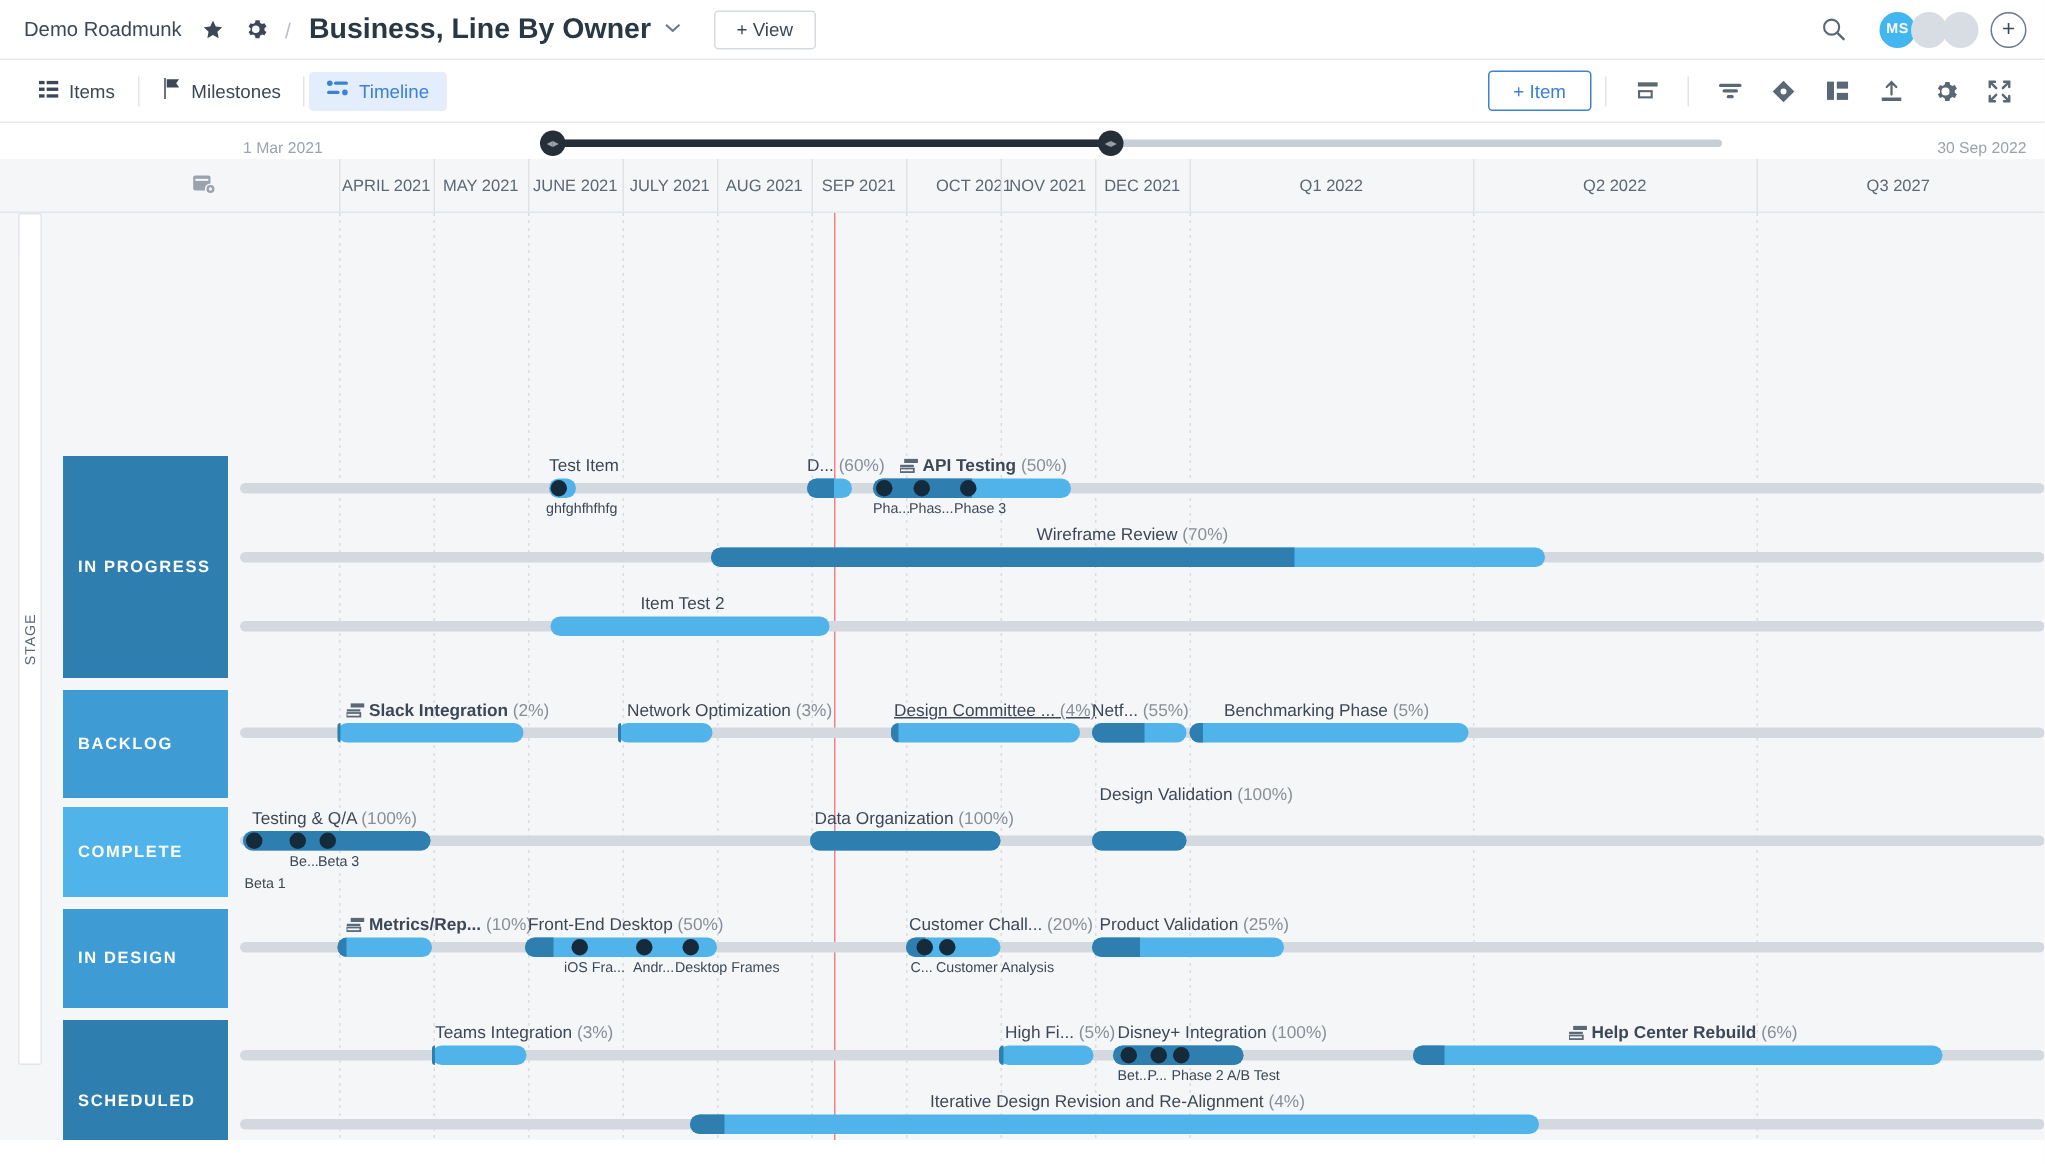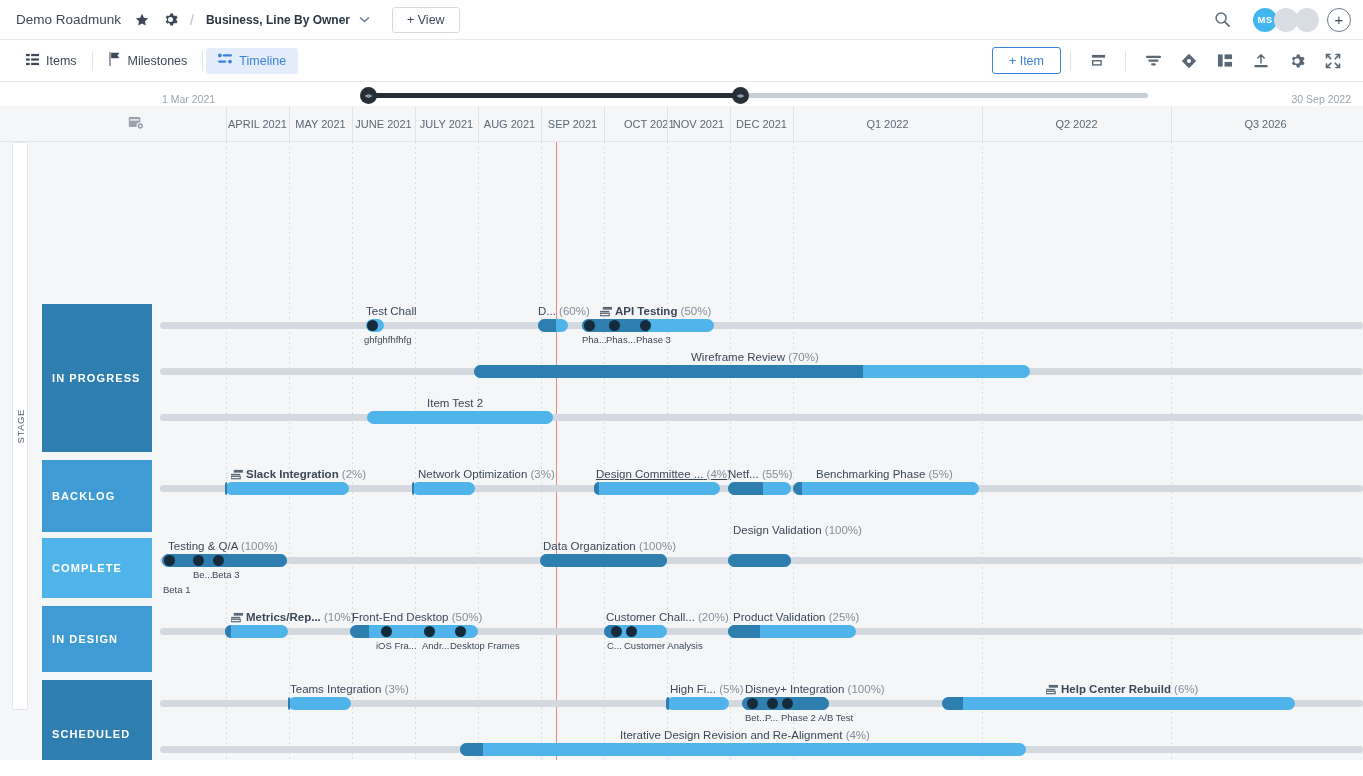--- a/index.html
+++ b/index.html
@@ -5,21 +5,21 @@
   * { box-sizing: border-box; margin:0; padding:0; }
   html,body{ width:1363px; height:776px; overflow:hidden;
     font-family:"Liberation Sans", sans-serif; background:#ffffff; color:#3c4858; }
 
   
   .topbar{ height:40px; display:flex; align-items:center; padding:0 12px 0 16px;
     border-bottom:1px solid #e6e9ed; background:#fff; position:relative; }
   .proj-name{ font-size:13.5px; color:#3c4858; font-weight:400; }
   .hicon{ margin-left:14px; color:#3c4858; display:flex; align-items:center; cursor:pointer; }
   .slash{ margin:0 12px; color:#b8c0cc; font-size:14px; }
-  .view-name{ font-size:12px; font-weight:700; color:#293845; }
+  .view-name{ font-size:19px; font-weight:700; color:#293845; }
   .caret{ margin-left:9px; color:#6b7a8d; font-size:10px; }
   .btn-view{ margin-left:22px; height:26px; padding:0 14px; border:1px solid #d6dbe2;
     border-radius:3px; background:#fff; font-size:12.5px; color:#3c4858; cursor:pointer;
     display:flex; align-items:center; }
   .spacer{ flex:1; }
   .search-ic{ color:#5a6876; cursor:pointer; display:flex; }
   .avatars{ display:flex; align-items:flex-end; margin-left:22px; }
   .av{ width:24px; height:24px; border-radius:50%; background:#d8dde3; margin-left:-3px; }
   .av.first{ background:#41b6f0; color:#fff; font-size:9.5px; font-weight:700;
     display:flex; align-items:center; justify-content:center; letter-spacing:.3px; margin-left:0;}
@@ -266,21 +266,21 @@
       <div class="hdrcell" style="left: 604px; width: 63px; padding-left: 20px;">OCT 2021</div>
       <div class="hdrline" style="left: 667px;"></div>
       <div class="hdrcell" style="left: 667px; width: 63px;">NOV 2021</div>
       <div class="hdrline" style="left: 730px;"></div>
       <div class="hdrcell" style="left: 730px; width: 63px;">DEC 2021</div>
       <div class="hdrline" style="left: 793px;"></div>
       <div class="hdrcell" style="left: 793px; width: 189px;">Q1 2022</div>
       <div class="hdrline" style="left: 982px;"></div>
       <div class="hdrcell" style="left: 982px; width: 189px;">Q2 2022</div>
       <div class="hdrline" style="left: 1171px;"></div>
-      <div class="hdrcell" style="left: 1171px; width: 189px;">Q3 2026</div>
+      <div class="hdrcell" style="left: 1171px; width: 189px;">Q3 2027</div>
     </div>
 </div>
 
 <div class="body">
 
   <div class="stagerail">
     <span>STAGE</span>
   </div>
 
   <div id="swimlabels">
@@ -299,21 +299,21 @@
       <div class="vline" style="left: 318px;"></div>
       <div class="vline" style="left: 381px;"></div>
       <div class="vline" style="left: 444px;"></div>
       <div class="vline" style="left: 507px;"></div>
       <div class="vline" style="left: 570px;"></div>
       <div class="vline" style="left: 633px;"></div>
       <div class="vline" style="left: 822px;"></div>
       <div class="vline" style="left: 1011px;"></div>
       <div class="todayline" style="left: 396px;"></div>
       <div class="lanebg" style="top: 180px;"></div>
-      <div class="itemlabel" style="left: 206px; top: 163px;"><span>Test Chall</span></div>
+      <div class="itemlabel" style="left: 206px; top: 163px;"><span>Test Item</span></div>
       <div class="bar" style="left: 206px; width: 18px; top: 177px;"></div>
       <div class="dot" style="left: 207px; top: 178px;"></div>
       <div class="sublabel" style="left: 204px; top: 192px;">ghfghfhfhfg</div>
       <div class="itemlabel" style="left: 378px; top: 163px;"><span>D...</span><span class="pct"> (60%)</span></div>
       <div class="bar" style="left: 378px; width: 30px; top: 177px;">
         <div class="prog" style="width: 60%;"></div>
       </div>
       <div class="itemlabel" style="left: 440px; top: 163px;"><span class="miniicon"><svg width="12" height="11" viewBox="0 0 13 12">
             <rect x="3" y="1" width="10" height="3" fill="#5a6876"></rect>
             <rect x="0" y="5.3" width="10" height="1.6" fill="#5a6876"></rect>

